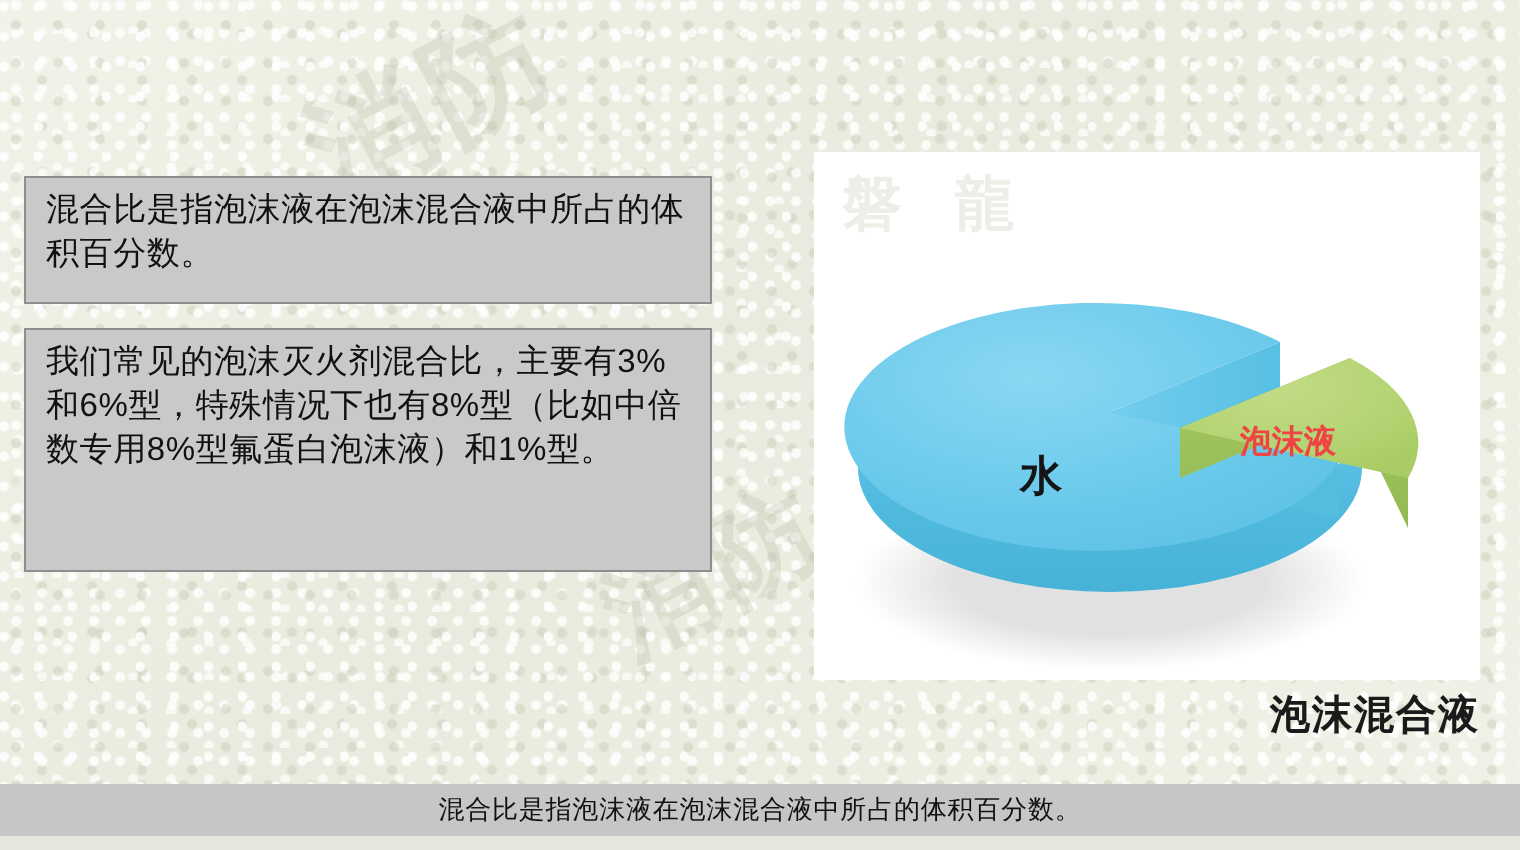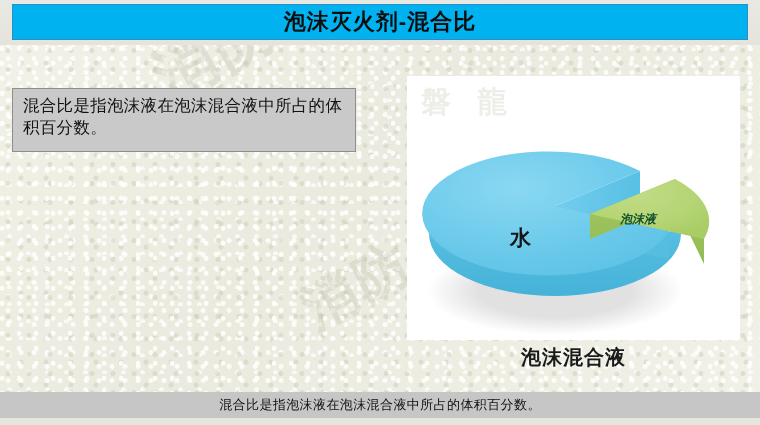--- a/index.html
+++ b/index.html
@@ -116,30 +116,29 @@
     font-weight: bold;
     user-select: none;
   }
   #label-water {
     left: 103px; top: 148px;
     font-size: 21px;
     color: #151515;
   }
   #label-foam {
     left: 213px; top: 135px;
-    font-size: 12px;
-    color: #14532d;
-    font-style: italic;
+    font-size: 16px;
+    color: #ef4444;
   }
 
   #chart-caption {
     position: absolute;
     left: 407px; top: 344px;
     width: 333px;
-    text-align: center;
+    text-align: right;
     font-size: 20px;
     font-weight: bold;
     color: #1a1a1a;
     letter-spacing: 1px;
   }
 
   
   #subtitle-bar {
     position: absolute;
     left: 0; top: 392px;
@@ -162,27 +161,23 @@
   }
 </style>
 </head>
 <body>
 
 <div id="slide">
 
   <div class="bg-watermark bg-wm-a">消防</div>
   <div class="bg-watermark bg-wm-b">消防</div>
 
-  <div id="header-strip">
-    <div id="title-bar">
-      <span id="title-text">泡沫灭火剂-混合比</span>
-    </div>
-  </div>
 
   <div class="text-box" id="box-1">混合比是指泡沫液在泡沫混合液中所占的体积百分数。</div>
+  <div class="text-box" id="box-2">我们常见的泡沫灭火剂混合比，主要有3%和6%型，特殊情况下也有8%型（比如中倍数专用8%型氟蛋白泡沫液）和1%型。</div>
 
   <div id="chart-panel">
     <div id="chart-watermark">磐 龍</div>
 
     <div id="pie-stage">
       <svg id="pie-svg" width="333" height="264" viewBox="0 0 333 264">
         <defs>
           <radialGradient id="gWaterTop" cx="38%" cy="30%" r="78%">
             <stop offset="0%" stop-color="#8ad8f2"></stop>
             <stop offset="62%" stop-color="#6ccaeb"></stop>

